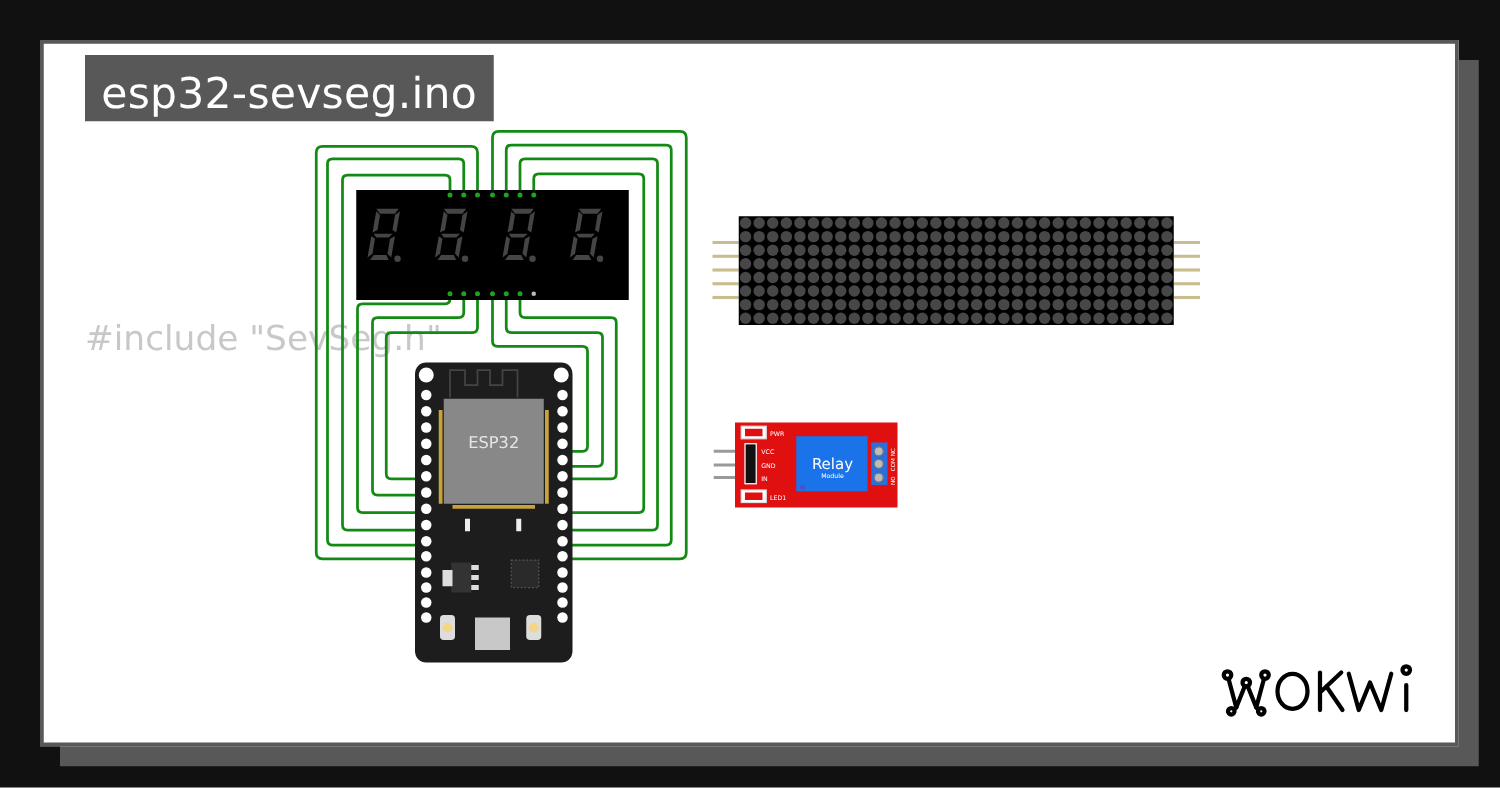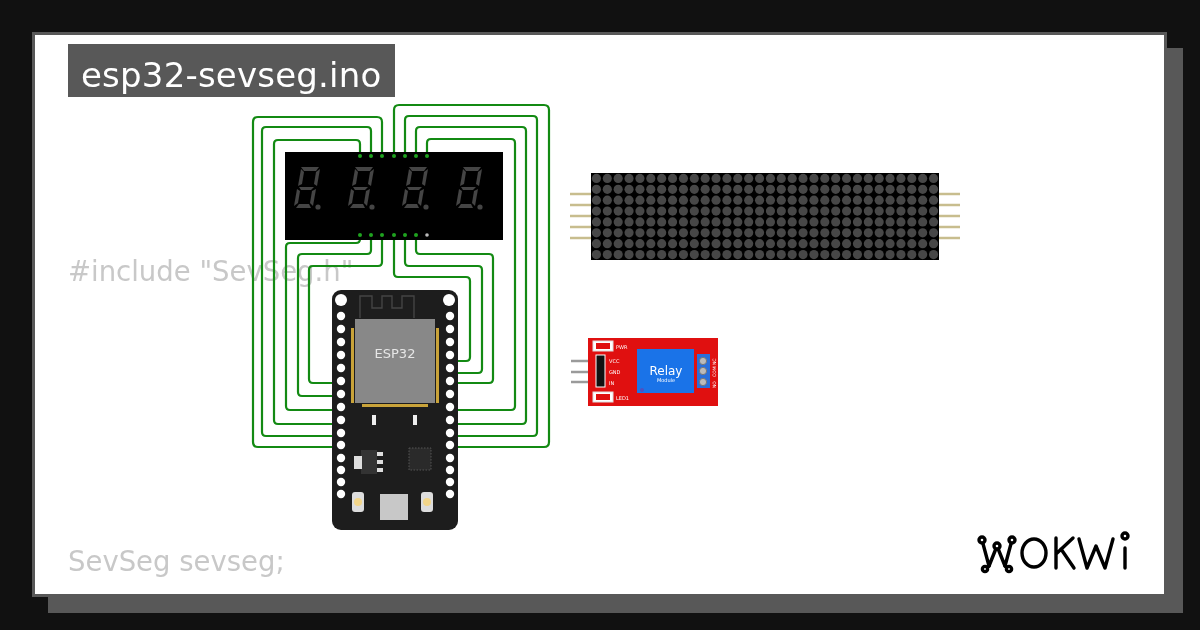--- a/index.html
+++ b/index.html
@@ -13,21 +13,20 @@
   .wokwi{position:absolute;left:975px;top:528px;z-index:4;}
 </style>
 </head>
 <body>
 
 <div class="shadow"></div>
 <div class="panel">
   <div class="code">
     <span class="line">#include "SevSeg.h"</span>
     <span class="line"></span>
-    <span class="line">SevSeg sevseg;</span>
     
     
     
     
     
     
     
   </div>
 </div>
 

